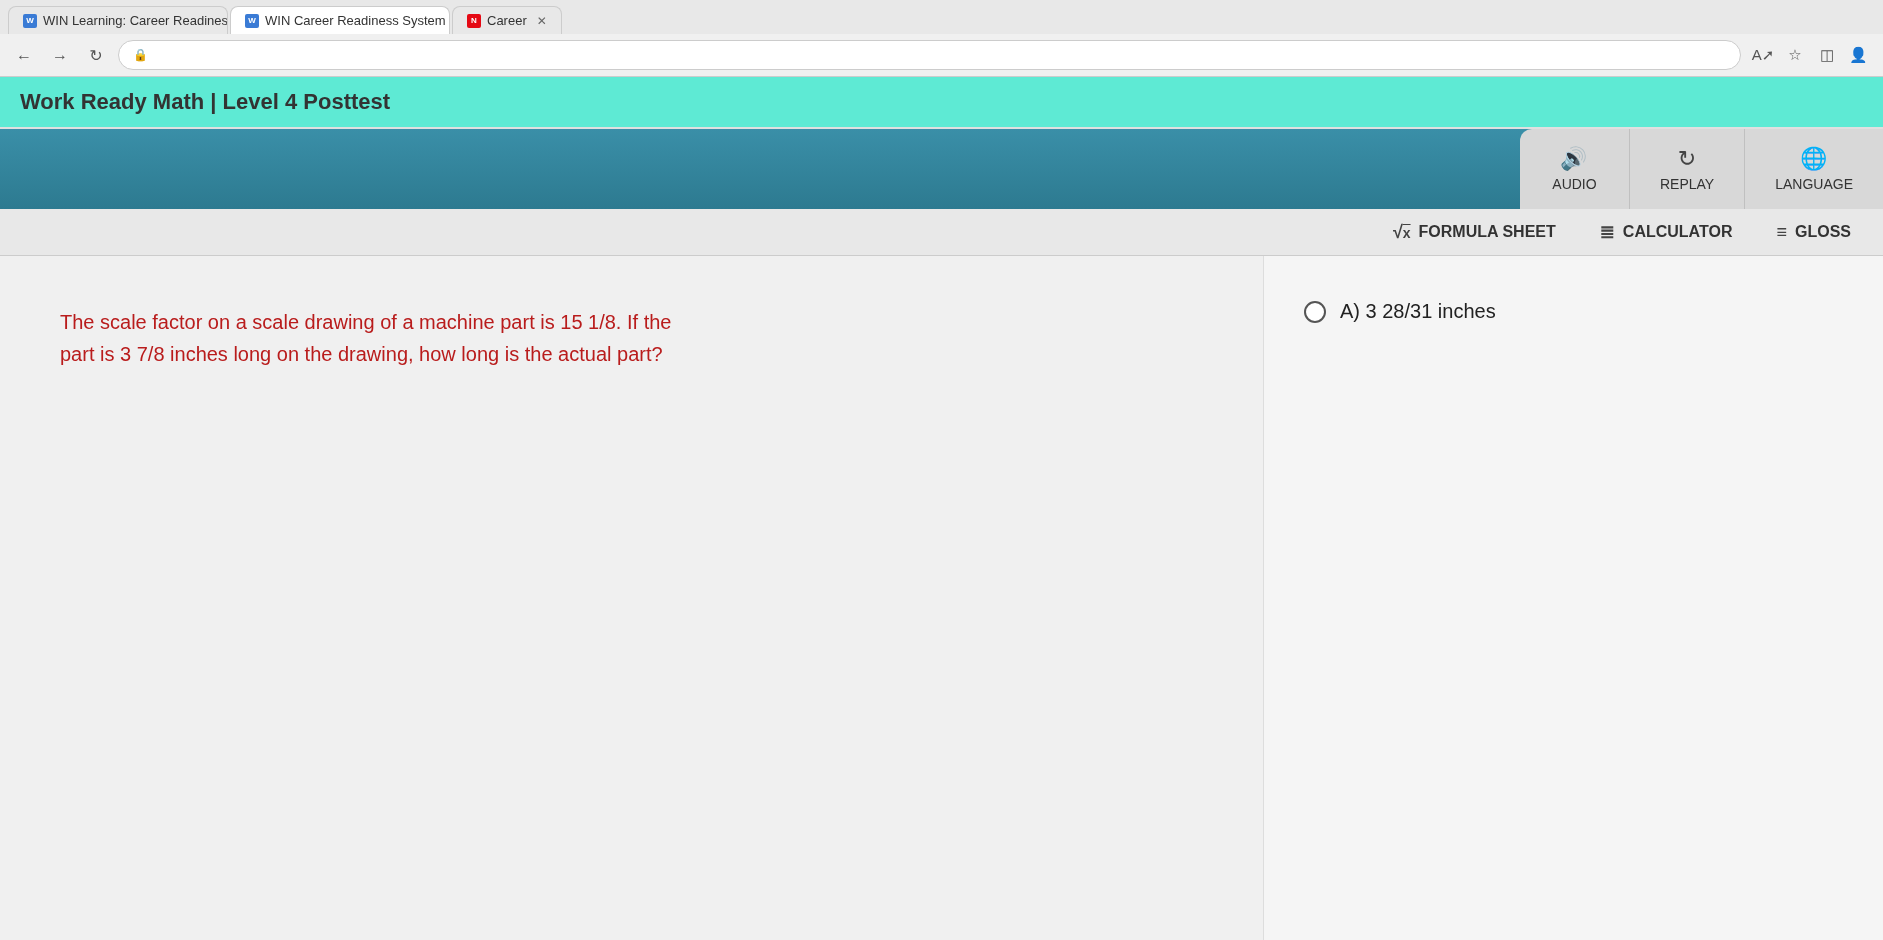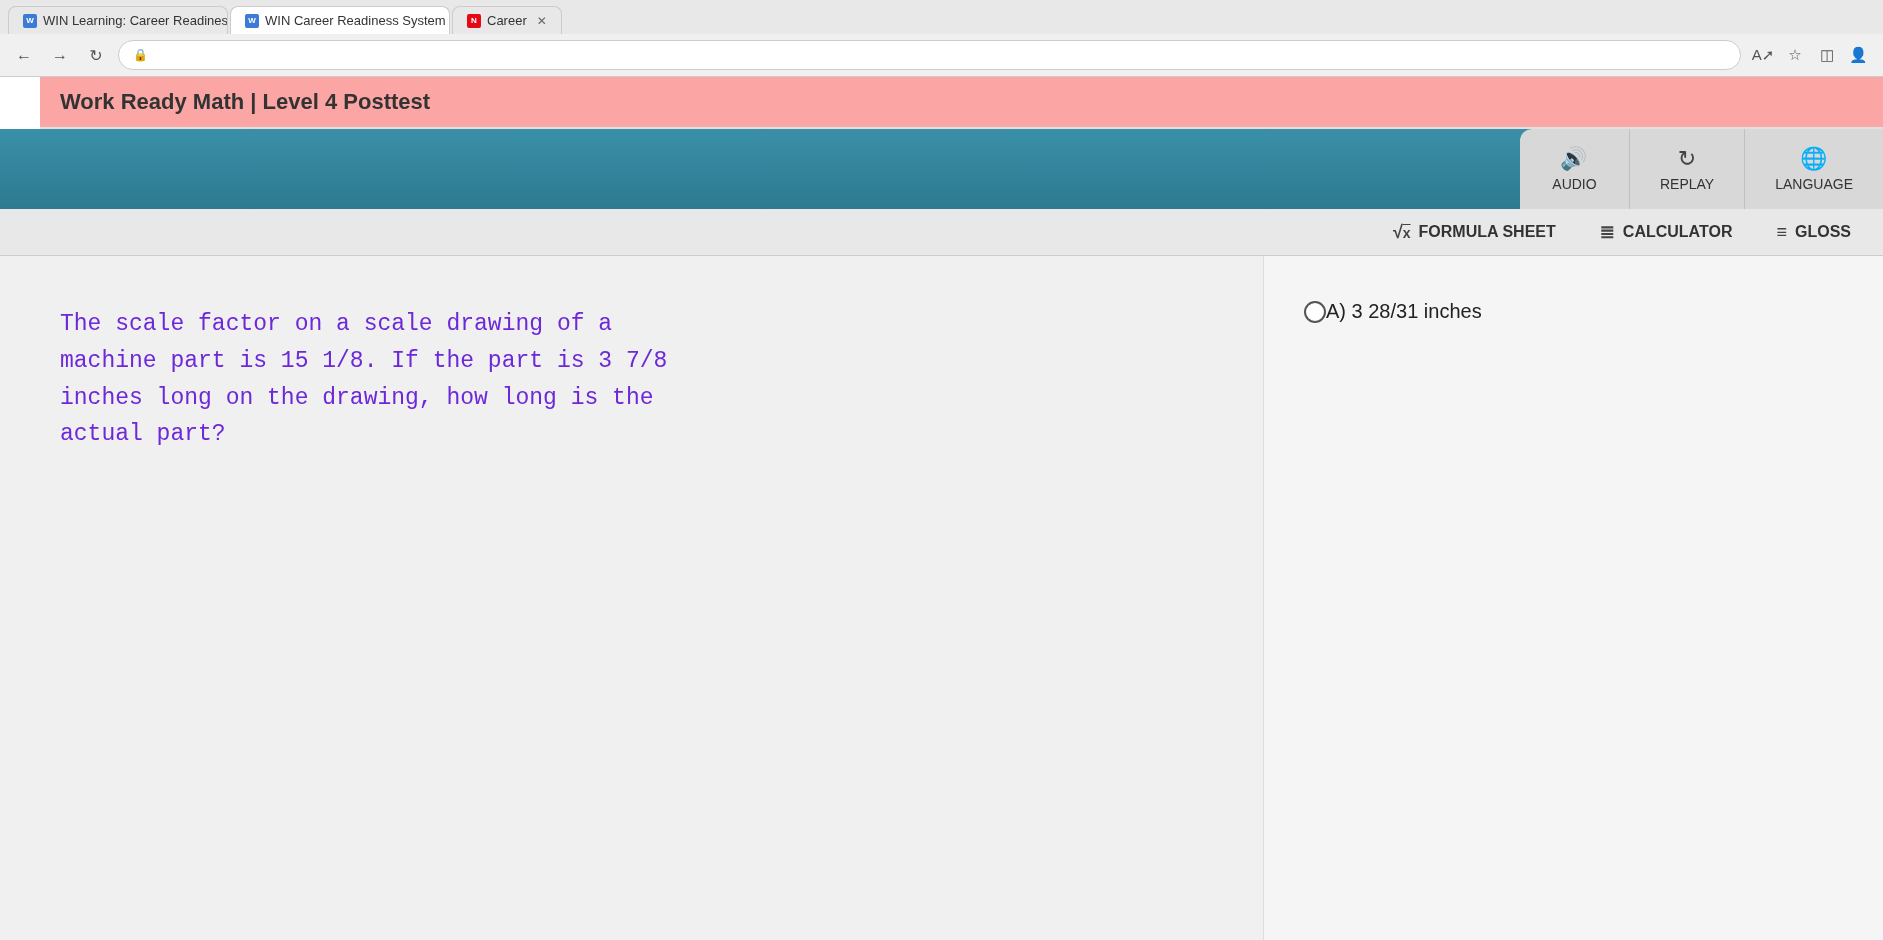--- a/index.html
+++ b/index.html
@@ -113,24 +113,23 @@
       border-radius: 50%;
       cursor: pointer;
       color: #555;
       font-size: 15px;
       background: none;
       border: none;
     }
 
     
     .page-title-bar {
-      background: #fca5a5;
+      background: #5eead4;
       padding: 12px 20px;
       border-bottom: 2px solid #e0e0e0;
-      margin-left: 40px;
     }
     .page-title-bar h1 {
       font-size: 22px;
       font-weight: bold;
       color: #333;
     }
 
     
     .main-content {
       display: flex;
@@ -203,38 +202,38 @@
       flex: 1;
       background: #f0f0f0;
     }
     .question-left {
       flex: 1;
       padding: 50px 60px;
       display: flex;
       align-items: flex-start;
     }
     .question-text {
-      font-size: 23px;
+      font-size: 20px;
       line-height: 1.6;
-      color: #6d28d9;
+      color: #b91c1c;
       max-width: 650px;
-      font-family: Liberation Mono, monospace;
     }
     .question-right {
       width: 620px;
       padding: 40px 40px;
       display: flex;
       flex-direction: column;
       gap: 24px;
       background: #f5f5f5;
       border-left: 1px solid #ddd;
     }
     .answer-option {
       display: flex;
       align-items: center;
+      gap: 14px;
       cursor: pointer;
       font-size: 20px;
       color: #222;
       padding: 4px 0;
     }
     .radio-circle {
       width: 22px;
       height: 22px;
       border-radius: 50%;
       border: 2px solid #555;

